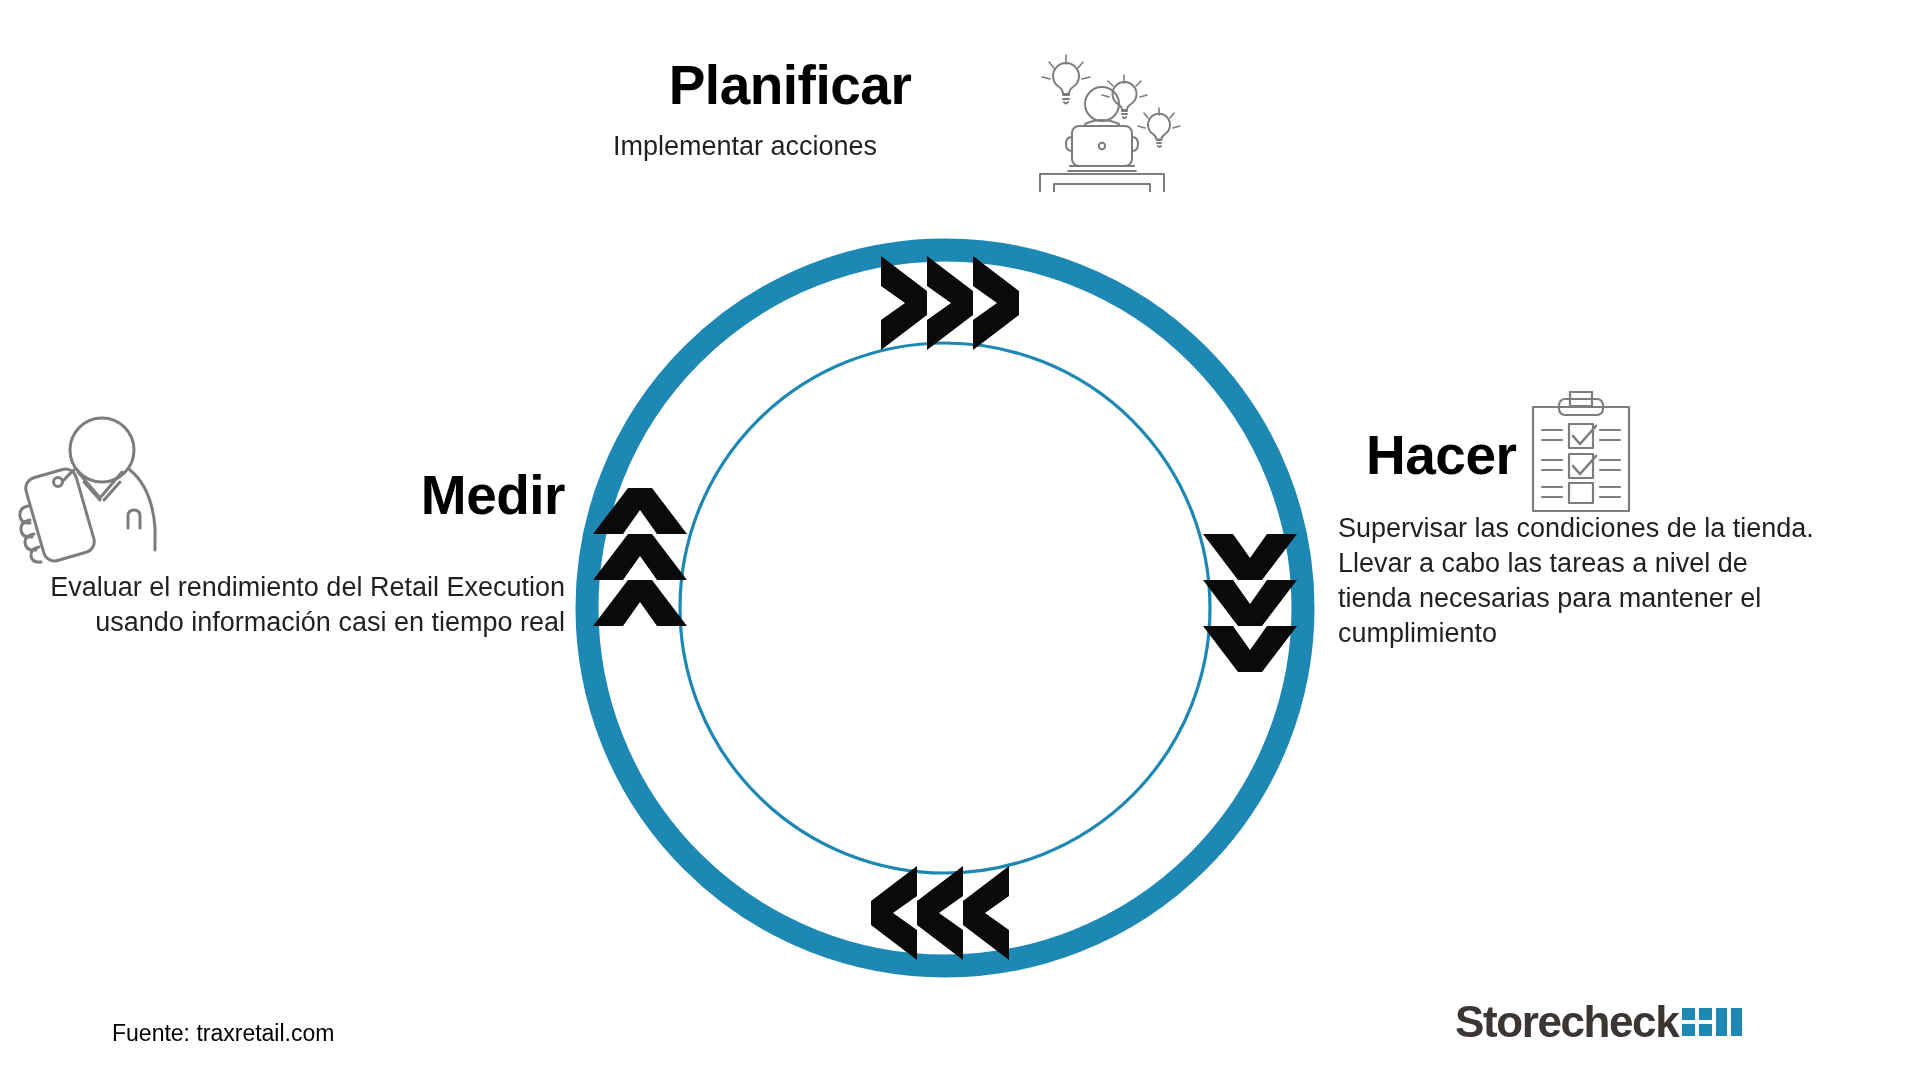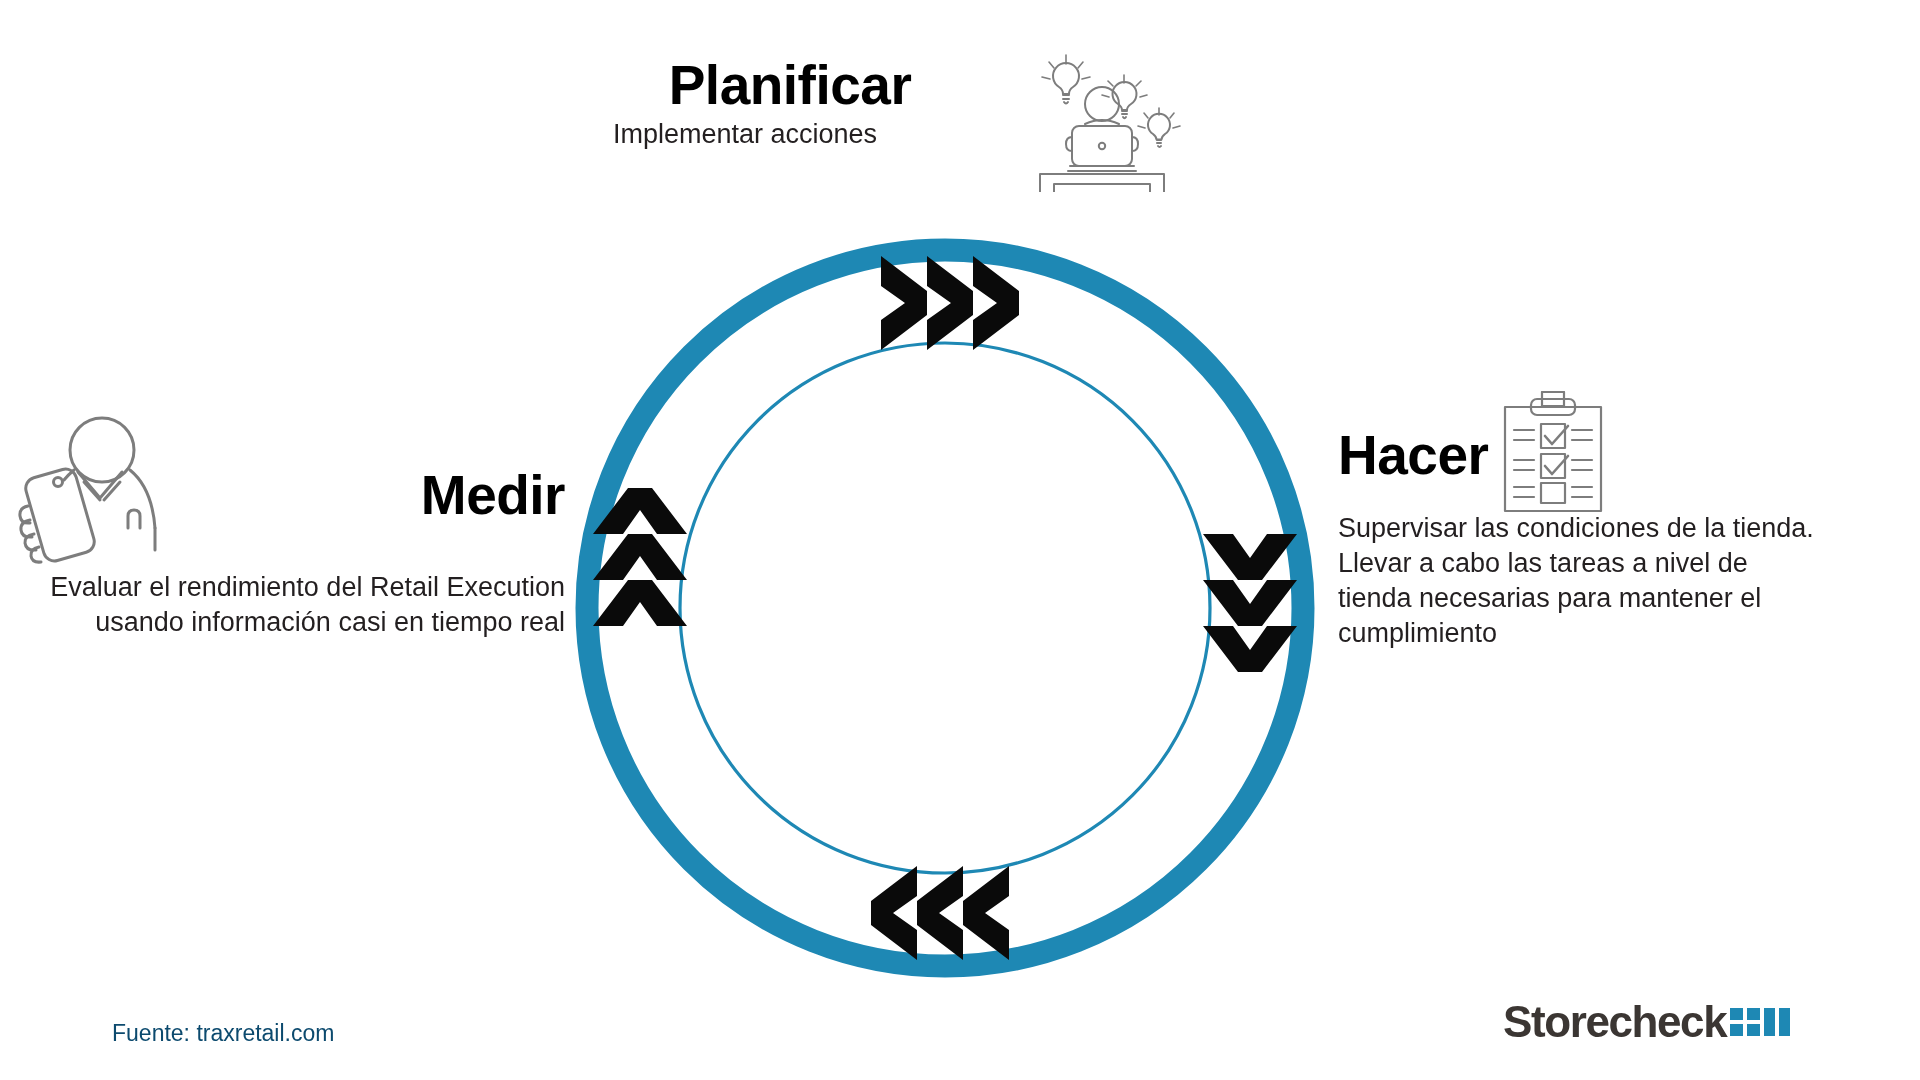--- a/index.html
+++ b/index.html
@@ -51,21 +51,21 @@
   }
   #planificar-head {
     display: flex;
     align-items: flex-start;
     justify-content: center;
     gap: 6px;
   }
   #planificar-title { font-size: 55px; }
   #planificar-desc {
     font-size: 27px;
-    margin-top: 4px;
+    margin-top: 16px;
     padding-right: 90px;
   }
   #planificar-icon {
     position: absolute;
     left: 1022px;
     top: 42px;
     width: 170px;
     height: 150px;
   }
 
@@ -75,21 +75,21 @@
     left: 1338px;
     top: 400px;
     width: 490px;
   }
   #hacer-head {
     display: flex;
     align-items: center;
     gap: 10px;
     height: 110px;
   }
-  #hacer-title { font-size: 55px; }
+  #hacer-title { font-size: 55px; margin-left: 28px; }
   #hacer-desc {
     font-size: 27px;
     margin-top: 1px;
   }
   #hacer-icon { width: 110px; height: 125px; flex: none; margin-top: -4px; }
 
   
   #medir-block {
     position: absolute;
     left: 10px;
@@ -107,30 +107,29 @@
   #medir-title { font-size: 55px; }
   #medir-desc { font-size: 27px; margin-top: 10px; }
   #medir-icon { width: 170px; height: 170px; flex: none; }
 
   
   #source-note {
     position: absolute;
     left: 112px;
     top: 1020px;
     font-size: 23px;
-    color: #0c4a6e;
+    color: #000000;
   }
   #logo {
     position: absolute;
     left: 1455px;
     top: 1000px;
     display: flex;
     align-items: center;
     gap: 4px;
-    margin-left: 48px;
   }
   #logo-word {
     font-size: 44px;
     font-weight: bold;
     color: #3b3633;
     letter-spacing: -1.4px;
     line-height: 1;
   }
   #logo-mark { display: block; }
 </style>

